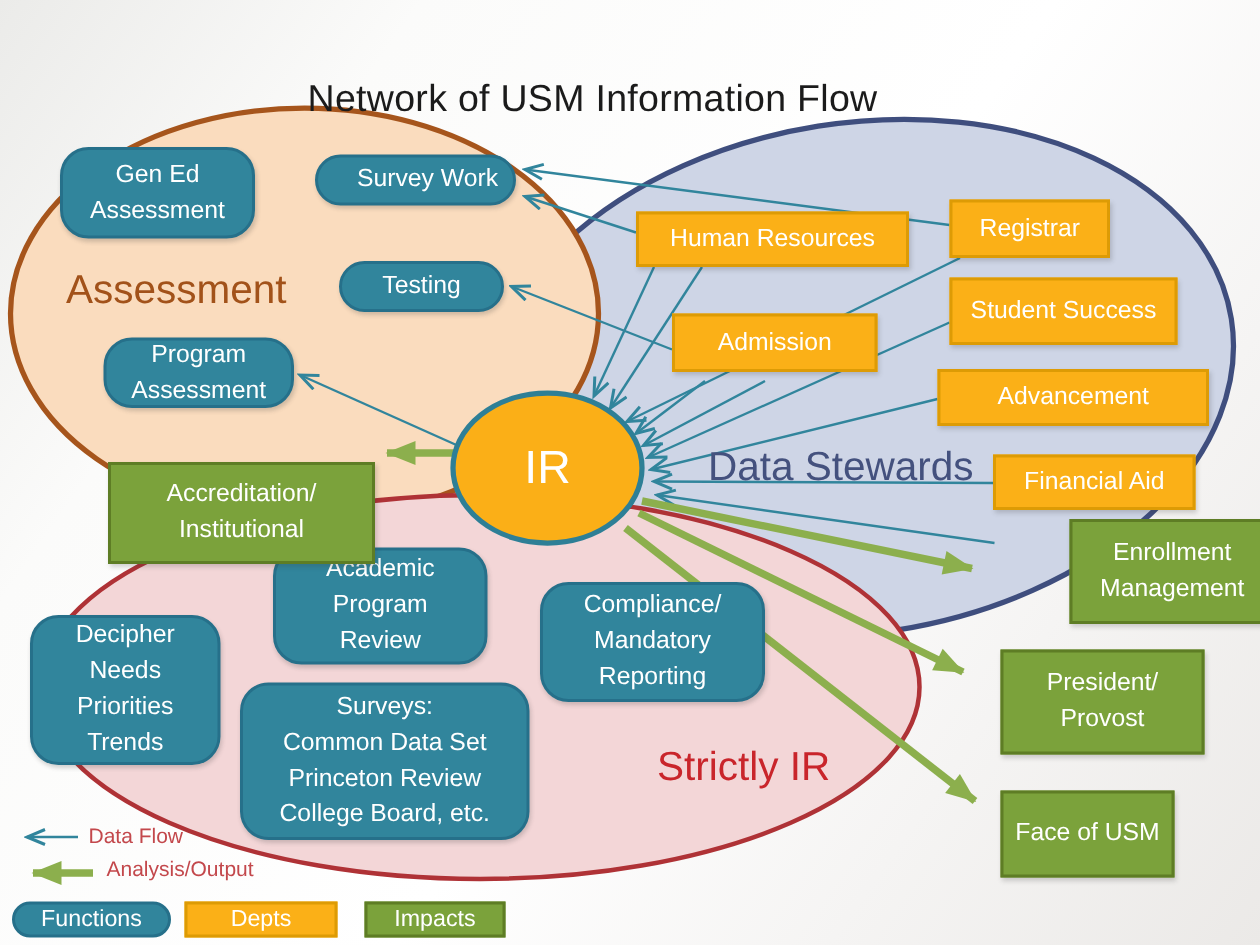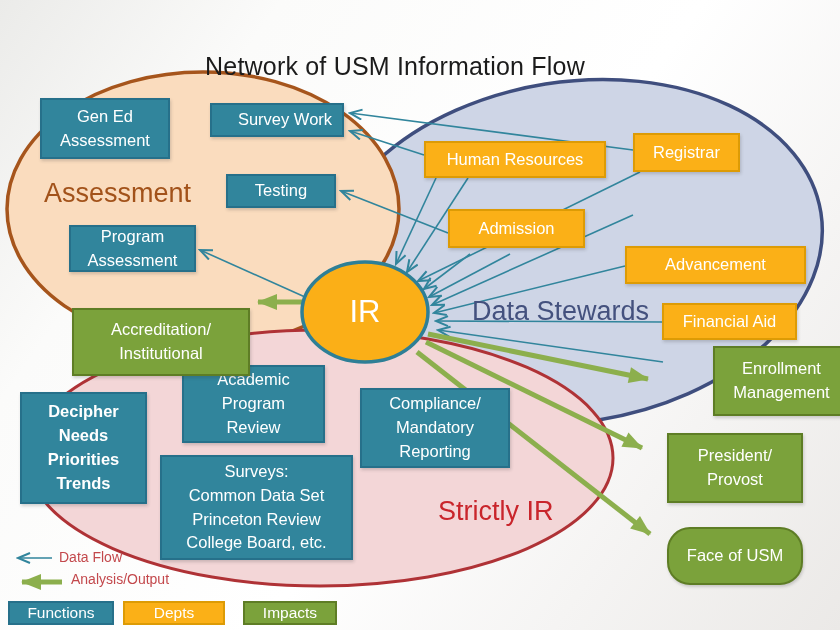--- a/index.html
+++ b/index.html
@@ -12,45 +12,45 @@
   .title{
     position:absolute;left:0;top:28px;width:790px;text-align:center;
     font-size:25px;color:#1b1b1b;letter-spacing:0.2px;margin-top:24px;
   }
   .box{
     position:absolute;display:flex;align-items:center;justify-content:center;
     text-align:center;color:#ffffff;font-size:16.5px;line-height:1.45;
     white-space:pre-line;box-sizing:border-box;border:2.5px solid;
     box-shadow:1px 2px 3px rgba(60,60,60,0.22);
   }
-  .fn{background:#31859C;border-color:#26708A;}
+  .fn{background:#31859C;border-color:#26708A;border-radius:19px;}
   .dept{background:#FBB017;border-color:#DD9B05;}
   .imp{background:#7BA23B;border-color:#5E7D25;}
 
   
   #b-gen-ed{left:40px;top:98px;width:130px;height:61px;}
   #b-survey{left:210px;top:103px;width:134px;height:34px;padding-left:16px;}
   #b-testing{left:226px;top:174px;width:110px;height:34px;}
   #b-prog-assess{left:69px;top:225px;width:127px;height:47px;}
   #b-acad{left:182px;top:365px;width:143px;height:78px;}
-  #b-decipher{left:20px;top:392px;width:127px;height:112px;font-weight:bold;}
+  #b-decipher{left:20px;top:410px;width:127px;height:100px;}
   #b-surveys{left:160px;top:455px;width:193px;height:105px;}
   #b-compliance{left:360px;top:388px;width:150px;height:80px;text-align:center;}
   
   #b-hr{left:424px;top:141px;width:182px;height:37px;}
   #b-registrar{left:633px;top:133px;width:107px;height:39px;}
   #b-admission{left:448px;top:209px;width:137px;height:39px;}
   #b-student-success{left:633px;top:185px;width:152px;height:45px;}
   #b-advancement{left:625px;top:246px;width:181px;height:38px;}
   #b-financial-aid{left:662px;top:303px;width:135px;height:37px;}
   
   #b-accreditation{left:72px;top:288px;width:178px;height:68px;margin-top:20px;}
   #b-enrollment{left:665px;top:346px;width:137px;height:70px;margin-left:48px;}
   #b-president{left:667px;top:433px;width:136px;height:70px;}
-  #b-face{left:667px;top:527px;width:136px;height:58px;border-radius:23px;}
+  #b-face{left:667px;top:527px;width:116px;height:58px;}
 
   .region-label{position:absolute;font-size:27px;}
   #lbl-assessment{left:44px;top:178px;color:#A2521A;}
   #lbl-ds{left:472px;top:296px;color:#44517E;}
   #lbl-sir{left:438px;top:496px;color:#C9252B;}
   #lbl-ir{
     position:absolute;left:303px;top:263px;width:124px;height:98px;
     display:flex;align-items:center;justify-content:center;
     color:#ffffff;font-size:31px;
   }
@@ -128,20 +128,21 @@
 Common Data Set
 Princeton Review
 College Board, etc.</div>
   <div class="box fn" id="b-compliance">Compliance/
 Mandatory
 Reporting</div>
 
   <div class="box dept" id="b-hr">Human Resources</div>
   <div class="box dept" id="b-registrar">Registrar</div>
   <div class="box dept" id="b-admission">Admission</div>
+  <div class="box dept" id="b-student-success">Student Success</div>
   <div class="box dept" id="b-advancement">Advancement</div>
   <div class="box dept" id="b-financial-aid">Financial Aid</div>
 
   <div class="box imp" id="b-accreditation">Accreditation/
 Institutional</div>
   <div class="box imp" id="b-enrollment">Enrollment
 Management</div>
   <div class="box imp" id="b-president">President/
 Provost</div>
   <div class="box imp" id="b-face">Face of USM</div>

